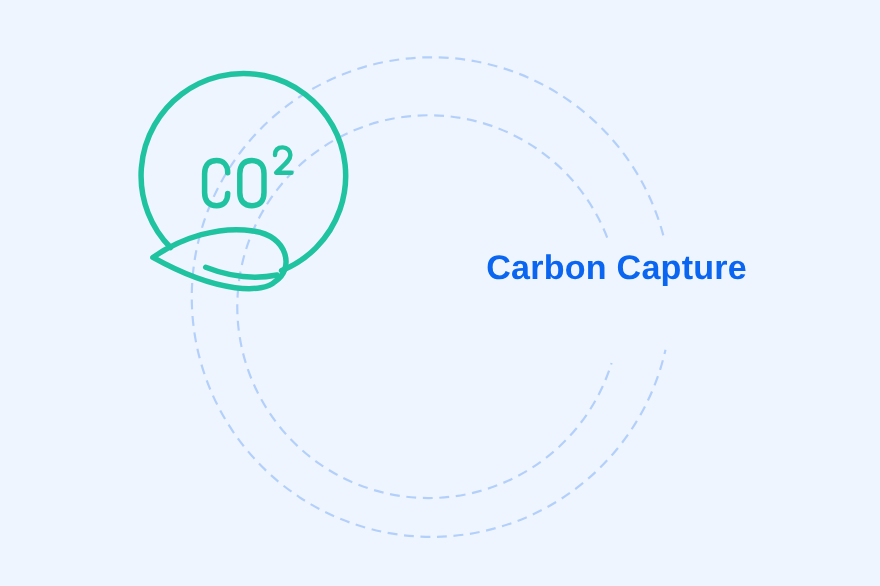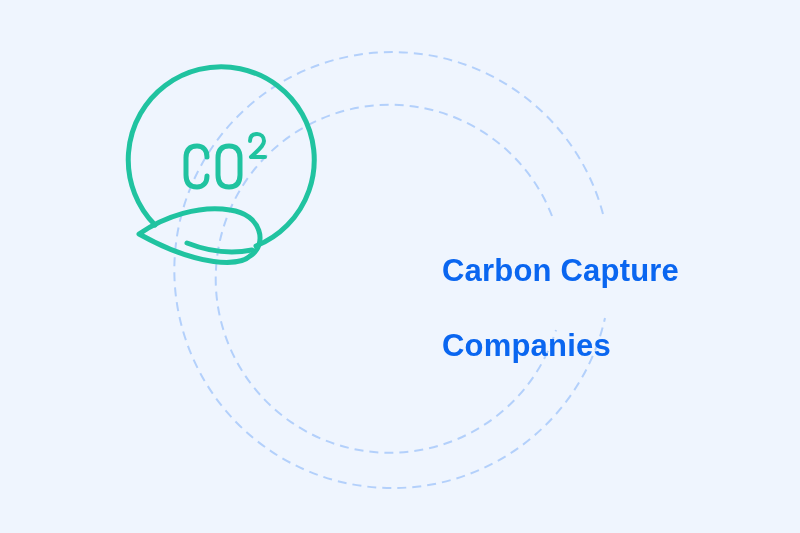--- a/index.html
+++ b/index.html
@@ -1,19 +1,19 @@
 <!DOCTYPE html>
 <html><head>
 <meta charset="utf-8">
 <style>
   html,body{margin:0;padding:0;}
   body{width:800px;height:533px;background:#eff5fe;position:relative;overflow:hidden;font-family:"Liberation Sans",sans-serif;}
   .art{position:absolute;left:0;top:0;width:800px;height:533px;}
   .title{position:absolute;left:442px;top:220px;font-family:"Liberation Sans",sans-serif;font-weight:700;font-size:31px;line-height:48px;color:#0a66f0;letter-spacing:0.2px;}
-  .title div{white-space:nowrap;margin-top:27px;}
+  .title div{white-space:nowrap;}
 </style>
 </head>
 <body>
 
 <svg class="art" viewBox="0 0 800 533" xmlns="http://www.w3.org/2000/svg">
 
   <g fill="none" stroke="#b3d0fb" stroke-width="2" stroke-dasharray="9 6">
     <path d="M 603 214 A 218 218 0 1 0 605 318"></path>
     <path d="M 552 216 A 174 174 0 1 0 556 330"></path>
   </g>
@@ -26,14 +26,13 @@
     <path d="M 207 157 C 207 150 203 146 197 146 C 190 146 186 150 186 158 L 186 175 C 186 183 190 187 197 187 C 203 187 207 183 207 176"></path>
 
     <path d="M 218 158 C 218 150 222 146 229 146 C 236 146 240 150 240 158 L 240 175 C 240 183 236 187 229 187 C 222 187 218 183 218 175 Z"></path>
 
     <path stroke-width="4" d="M 250 141 C 250 136 253 134 257 134 C 261 134 264 137 264 141 C 264 146 258 150 251 157 L 265 157"></path>
   </g>
 </svg>
 
 <div class="title">
   <div>Carbon Capture</div>
-  <div>Companies</div>
 </div>
 
 </body></html>

